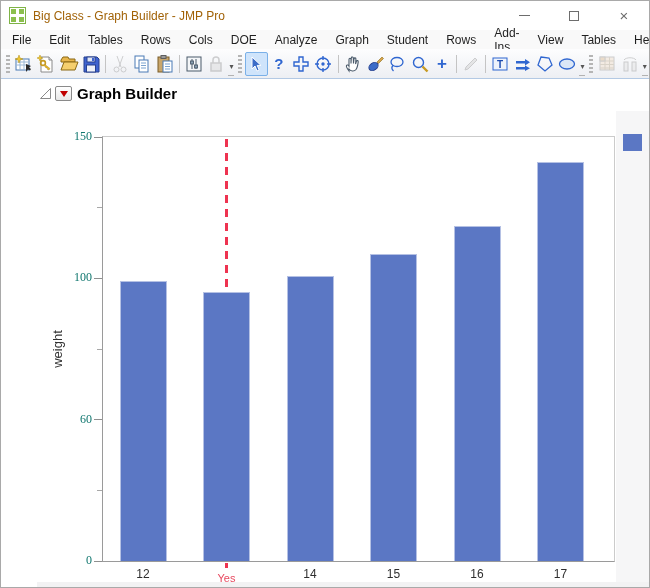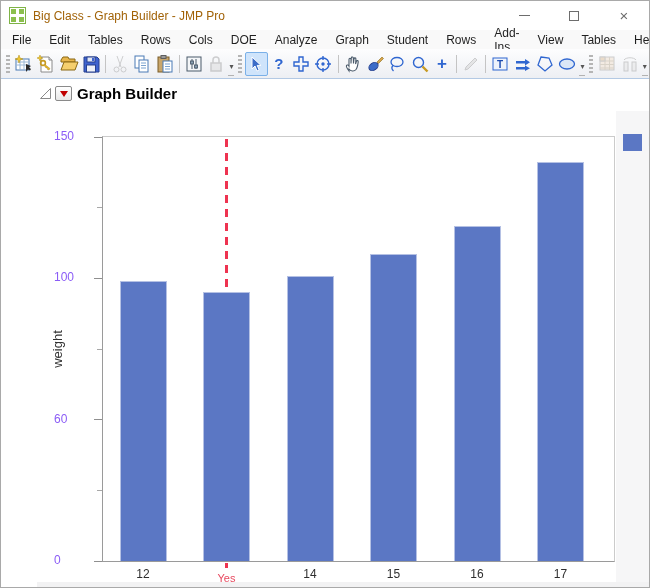--- a/index.html
+++ b/index.html
@@ -40,21 +40,21 @@
   .disclosure { margin-right:3px; }
   .red-tri-btn { width:17px; height:15px; background:linear-gradient(#ffffff,#e8e8e8); border:1px solid #8a8a8a; border-radius:2px; display:flex; align-items:center; justify-content:center; margin-right:5px; }
   .red-tri { width:0; height:0; border-left:4px solid transparent; border-right:4px solid transparent; border-top:6px solid #c00000; }
   .outline-title { font-size:15px; font-weight:bold; color:#000; }
 
   
   .chart-title { position:absolute; left:65px; top:29px; width:513px; text-align:center; font-size:14px; font-weight:bold; color:#000; }
   .plot { position:absolute; left:65px; top:57px; width:513px; height:426px; background:#ffffff;
           border:1px solid #cbcbcb; border-left-color:#9a9a9a; border-bottom-color:#9a9a9a; }
   .ytick { position:absolute; height:1px; background:#8f8f8f; }
-  .ytick-label { position:absolute; width:38px; text-align:left; font-size:12px; color:#8b5cf6; }
+  .ytick-label { position:absolute; width:38px; text-align:right; font-size:12px; color:#0f766e;font-family:Liberation Serif, serif; }
   .ylabel { position:absolute; left:-46px; top:50%; transform:translate(-50%,-50%) rotate(-90deg); font-size:13px; color:#333; white-space:nowrap; }
   .bar { position:absolute; bottom:0; z-index:1; border:1px solid rgba(255,255,255,.55); border-bottom:none; }
   .refline { position:absolute; z-index:0; }
   .xlabel { position:absolute; width:50px; text-align:center; font-size:12px; color:#2e2e2e; }
   .xlabel.ref { font-size:11px; }
   .xtick-ref { position:absolute; width:3px; height:5px; }
   .legend { position:absolute; left:586px; top:55px; display:flex; align-items:flex-start; }
   .legend-swatch { width:19px; height:17px; }
   .legend-label { margin-left:6px; font-size:12px; color:#0f766e; padding-top:1px; }
 </style>

